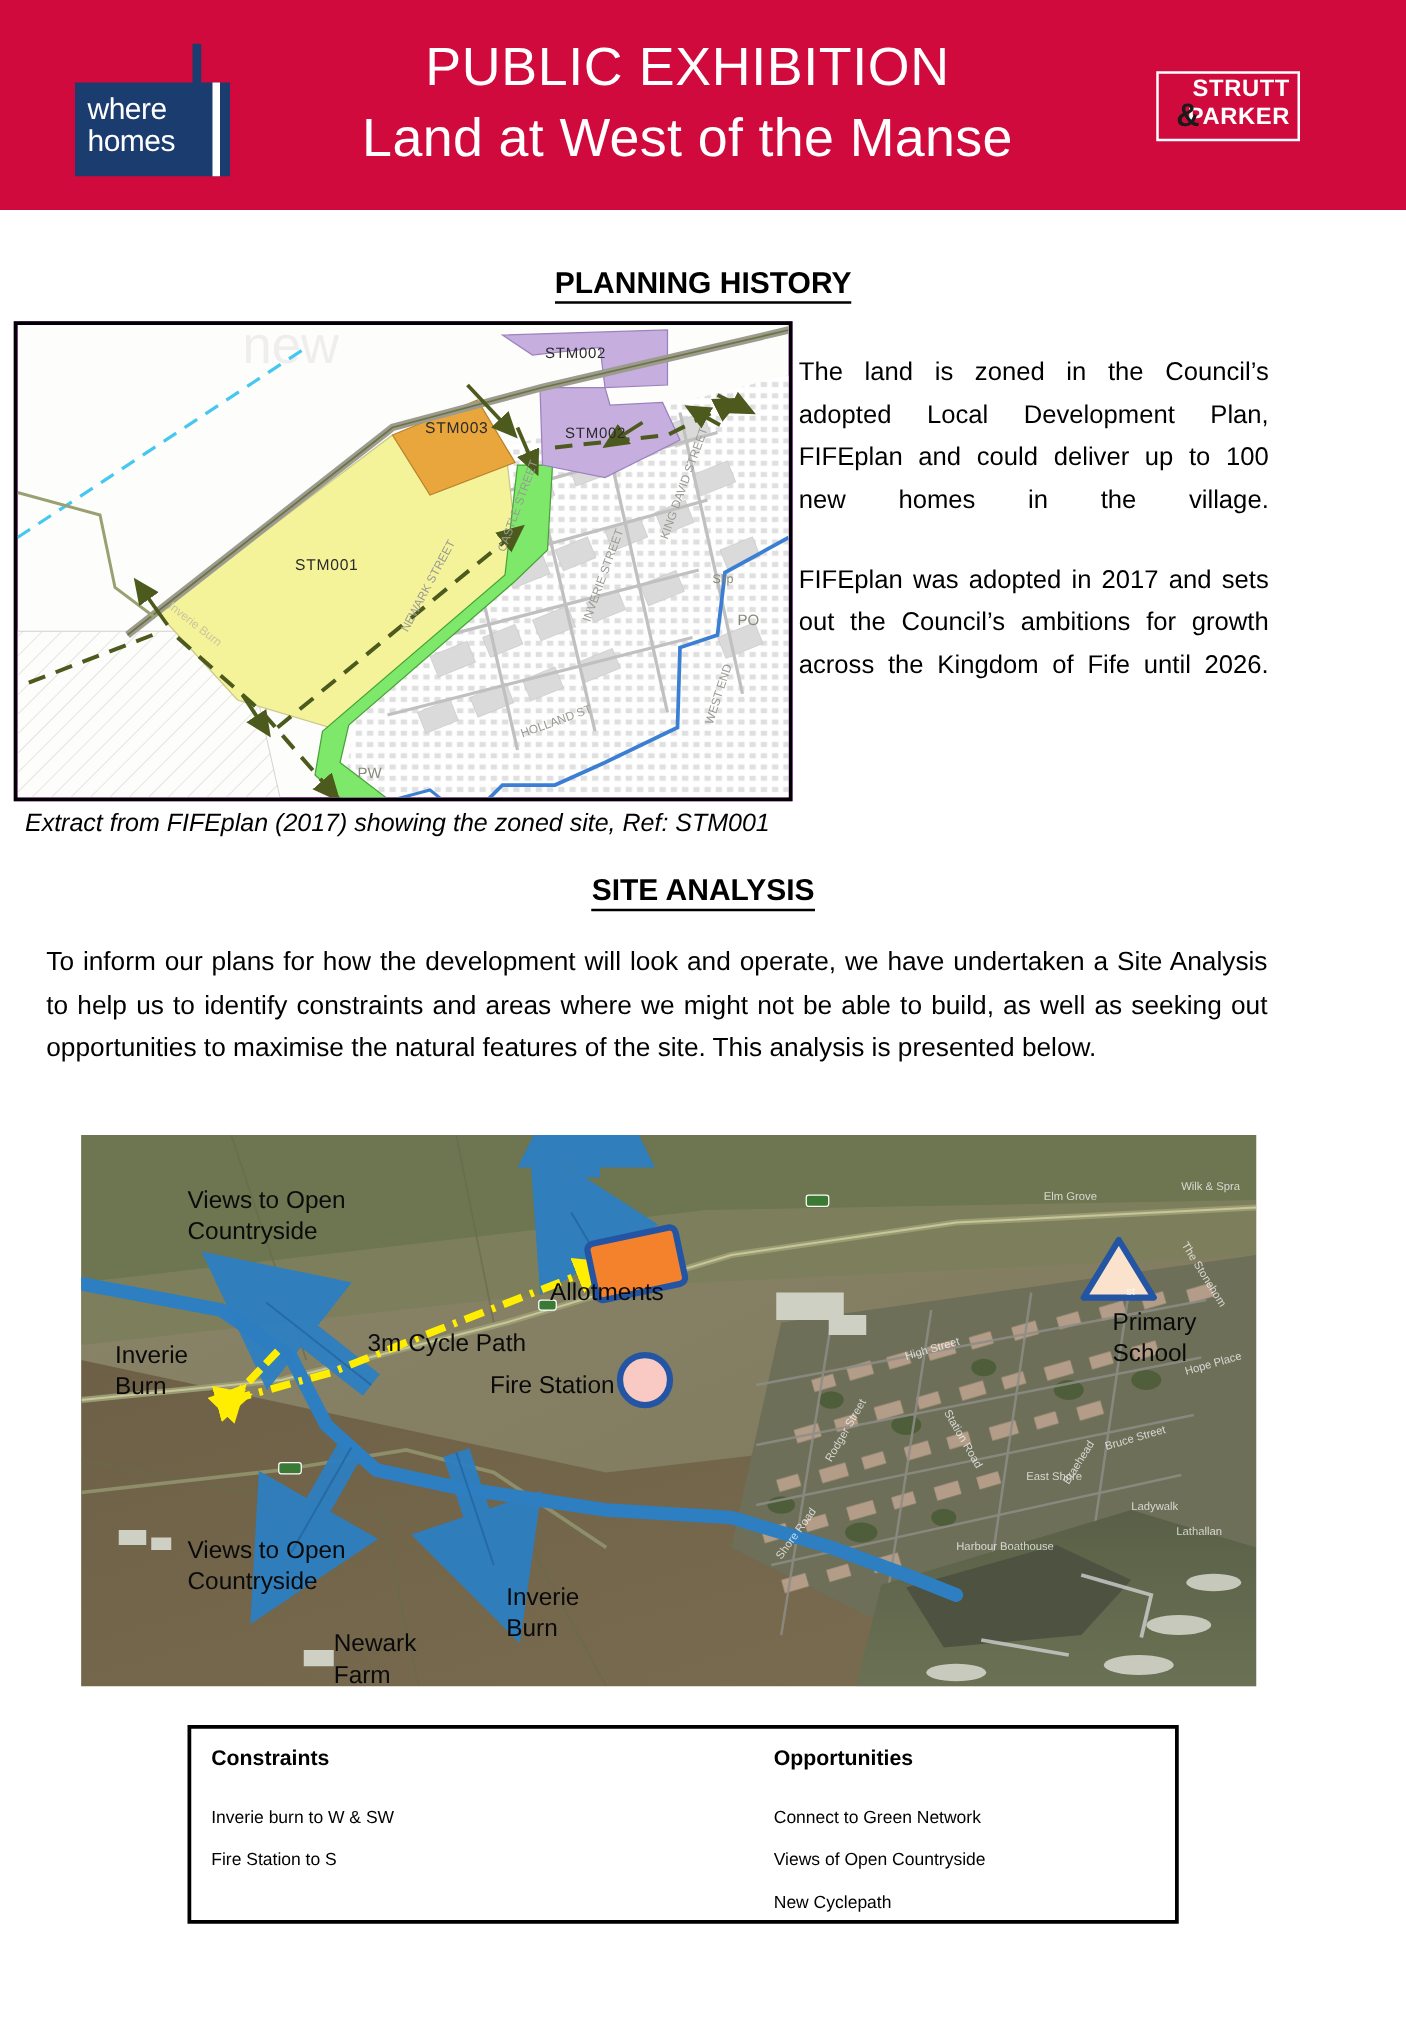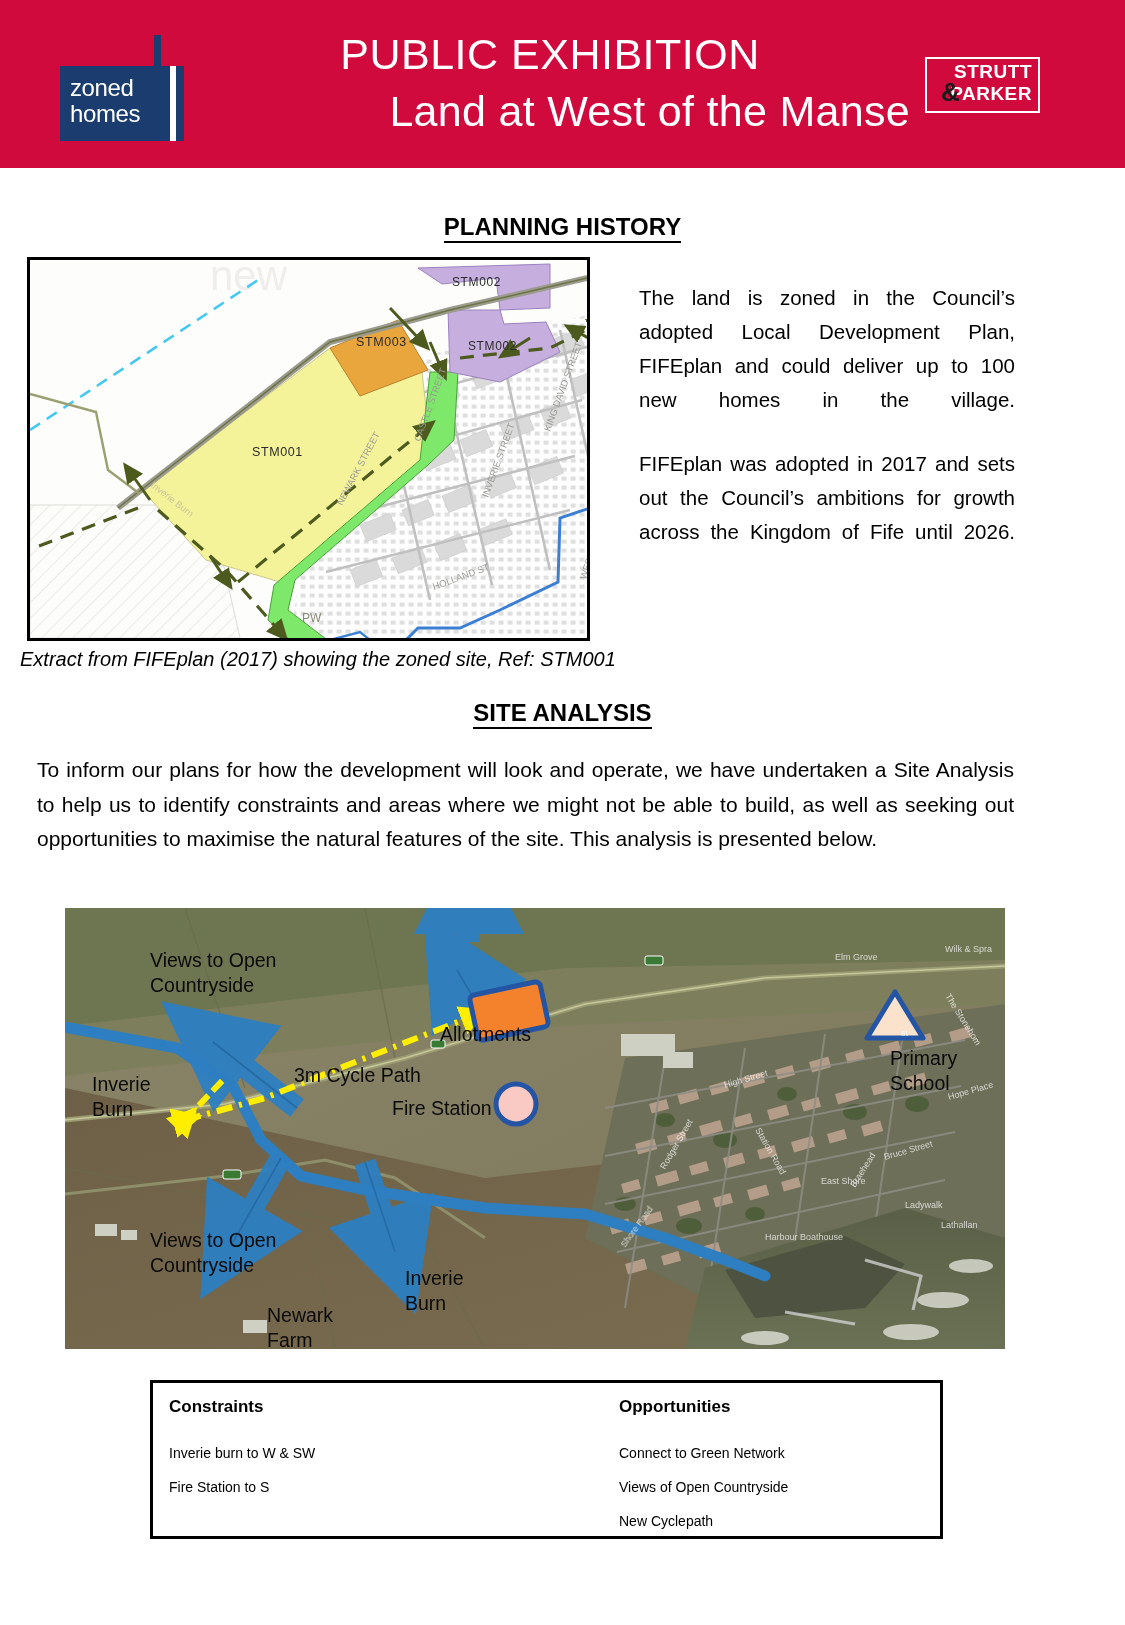--- a/index.html
+++ b/index.html
@@ -35,21 +35,20 @@
     font-size: 43px;
     line-height: 56px;
     letter-spacing: 0.5px;
     font-weight: 400;
   }
   .banner-line2 {
     font-size: 43px;
     line-height: 58px;
     letter-spacing: 0.3px;
     font-weight: 400;
-    text-align: right;
   }
 
   
   .logo-lochay {
     position: absolute;
     left: 30px; top: 33px;
     width: 124px;
     height: 75px;
     background: #1b3c6e;
     box-sizing: border-box;
@@ -132,27 +131,26 @@
     border-bottom: 2px solid #000000;
     padding-bottom: 1px;
   }
   #heading-planning { top: 213px; }
   #heading-site { top: 699px; }
 
   
   .fifeplan-map {
     position: absolute;
     left: 11px; top: 257px;
-    width: 563px;
+    width: 623px;
     height: 384px;
     border: 3px solid #000000;
     box-sizing: border-box;
     overflow: hidden;
     background: #d946ef;
-    margin-left: 16px;
   }
   .fifeplan-map svg { display: block; }
 
   .planning-text {
     position: absolute;
     left: 639px; top: 281px;
     width: 376px;
     font-size: 20.5px;
     line-height: 34px;
     text-align: justify;
@@ -235,21 +233,21 @@
 </style>
 </head>
 <body>
 
 <div class="banner">
 
   <div class="logo-lochay-outer">
     <div class="logo-lochay-edge"></div>
     <div class="logo-lochay">
       <div class="lh-text">
-        <div>zoned</div>
+        <div>where</div>
         <div>homes</div>
       </div>
       <div class="lh-bar"></div>
     </div>
   </div>
 
   <div class="banner-title-wrap">
     <div class="banner-line1">PUBLIC EXHIBITION</div>
     <div class="banner-line2">Land at West of the Manse</div>
   </div>

